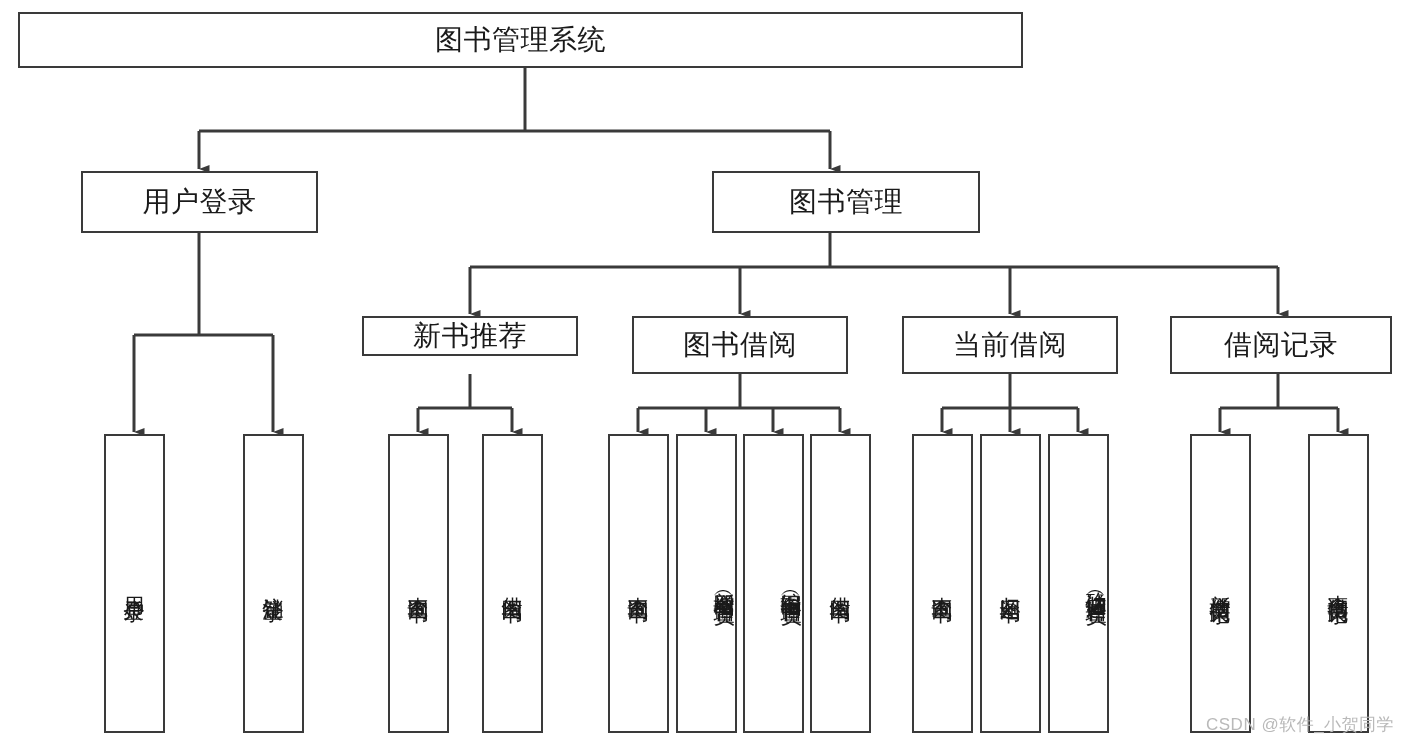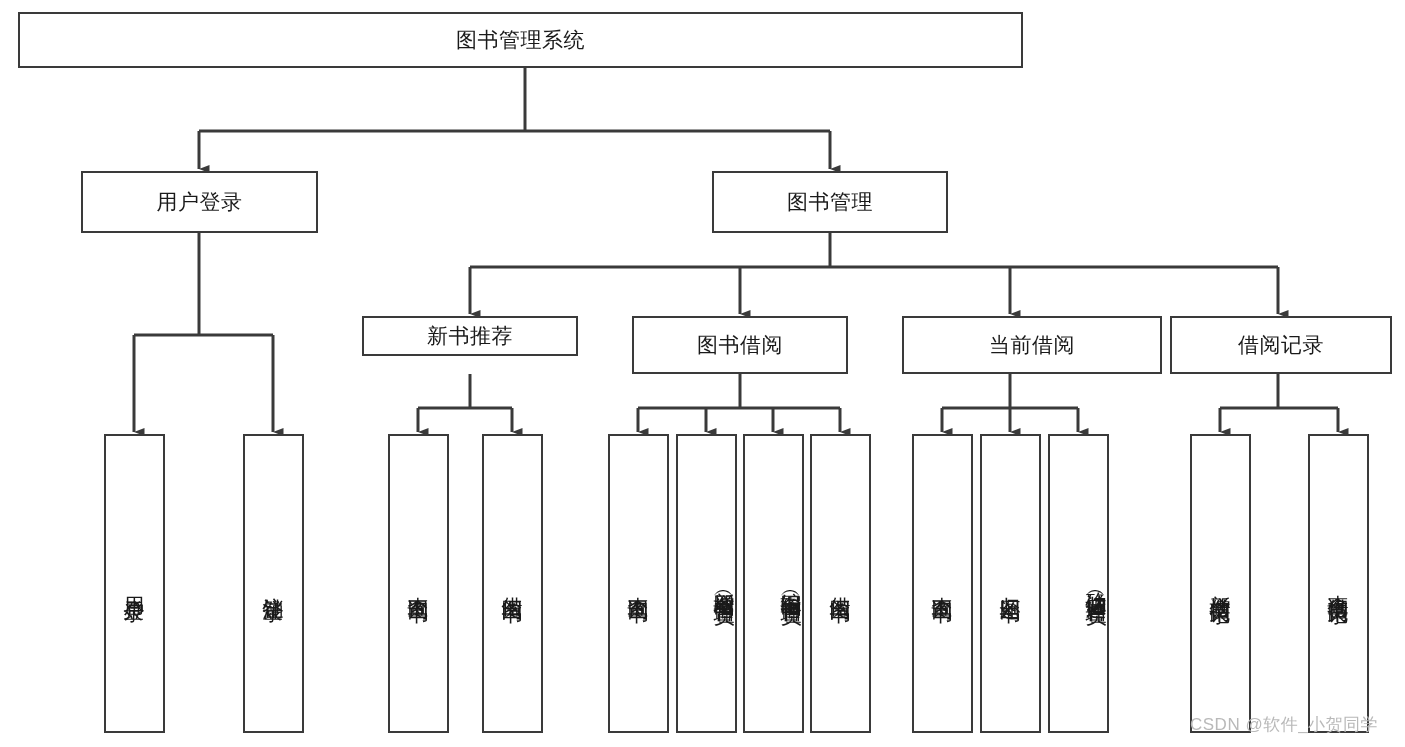--- a/index.html
+++ b/index.html
@@ -31,21 +31,21 @@
     position: absolute;
     box-sizing: border-box;
     border: 2px solid #3a3a3a;
     background: #ffffff;
     display: flex;
     align-items: center;
     justify-content: center;
     color: #1a1a1a;
   }
   .node.horiz {
-    font-size: 21px;
+    font-size: 28px;
     letter-spacing: 0.5px;
     line-height: 1.2;
   }
   .node.vert {
     writing-mode: vertical-rl;
     text-orientation: upright;
     font-size: 21px;
     letter-spacing: 2px;
     line-height: 1.0;
     padding: 4px 0;
@@ -60,20 +60,21 @@
     white-space: nowrap;
   }
   .watermark {
     position: absolute;
     left: 1190px;
     top: 713px;
     font-size: 17px;
     color: #b9b9b9;
     white-space: nowrap;
     letter-spacing: 0.5px;
+    padding-left: 16px;
   }
 </style>
 </head>
 <body>
 
 <div id="diagram-root">
 
   <svg class="wires" viewBox="0 0 1405 747" width="1405" height="747" xmlns="http://www.w3.org/2000/svg">
     <defs>
       <marker id="arrowhead" markerWidth="9" markerHeight="11" refX="4.5" refY="10.5" orient="auto" markerUnits="userSpaceOnUse">
@@ -126,31 +127,31 @@
     </g>
   </svg>
 
   <div class="node horiz" style="left: 18px; top: 12px; width: 1005px; height: 56px; border-color: rgb(58, 58, 58); background: rgb(255, 255, 255); color: rgb(26, 26, 26);">
     <span class="node-label">图书管理系统</span>
   </div>
 
   <div class="node horiz" style="left: 81px; top: 171px; width: 237px; height: 62px; border-color: rgb(58, 58, 58); background: rgb(255, 255, 255); color: rgb(26, 26, 26);">
     <span class="node-label">用户登录</span>
   </div>
-  <div class="node horiz" style="left: 712px; top: 171px; width: 236px; height: 62px; border-color: rgb(58, 58, 58); background: rgb(255, 255, 255); color: rgb(26, 26, 26);">
+  <div class="node horiz" style="left: 712px; top: 171px; width: 268px; height: 62px; border-color: rgb(58, 58, 58); background: rgb(255, 255, 255); color: rgb(26, 26, 26);">
     <span class="node-label">图书管理</span>
   </div>
 
   <div class="node horiz" style="left: 362px; top: 316px; width: 216px; height: 40px; border-color: rgb(58, 58, 58); background: rgb(255, 255, 255); color: rgb(26, 26, 26);">
     <span class="node-label">新书推荐</span>
   </div>
   <div class="node horiz" style="left: 632px; top: 316px; width: 216px; height: 58px; border-color: rgb(58, 58, 58); background: rgb(255, 255, 255); color: rgb(26, 26, 26);">
     <span class="node-label">图书借阅</span>
   </div>
-  <div class="node horiz" style="left: 902px; top: 316px; width: 260px; height: 58px; border-color: rgb(58, 58, 58); background: rgb(255, 255, 255); color: rgb(26, 26, 26);">
+  <div class="node horiz" style="left: 902px; top: 316px; width: 216px; height: 58px; border-color: rgb(58, 58, 58); background: rgb(255, 255, 255); color: rgb(26, 26, 26);">
     <span class="node-label">当前借阅</span>
   </div>
   <div class="node horiz" style="left: 1170px; top: 316px; width: 222px; height: 58px; border-color: rgb(58, 58, 58); background: rgb(255, 255, 255); color: rgb(26, 26, 26);">
     <span class="node-label">借阅记录</span>
   </div>
 
   <div class="node vert centered" style="left: 104px; top: 434px; width: 61px; height: 299px; border-color: rgb(58, 58, 58); background: rgb(255, 255, 255); color: rgb(26, 26, 26);">
     <span class="node-label">用户登录</span>
   </div>
   <div class="node vert centered" style="left: 243px; top: 434px; width: 61px; height: 299px; border-color: rgb(58, 58, 58); background: rgb(255, 255, 255); color: rgb(26, 26, 26);">

